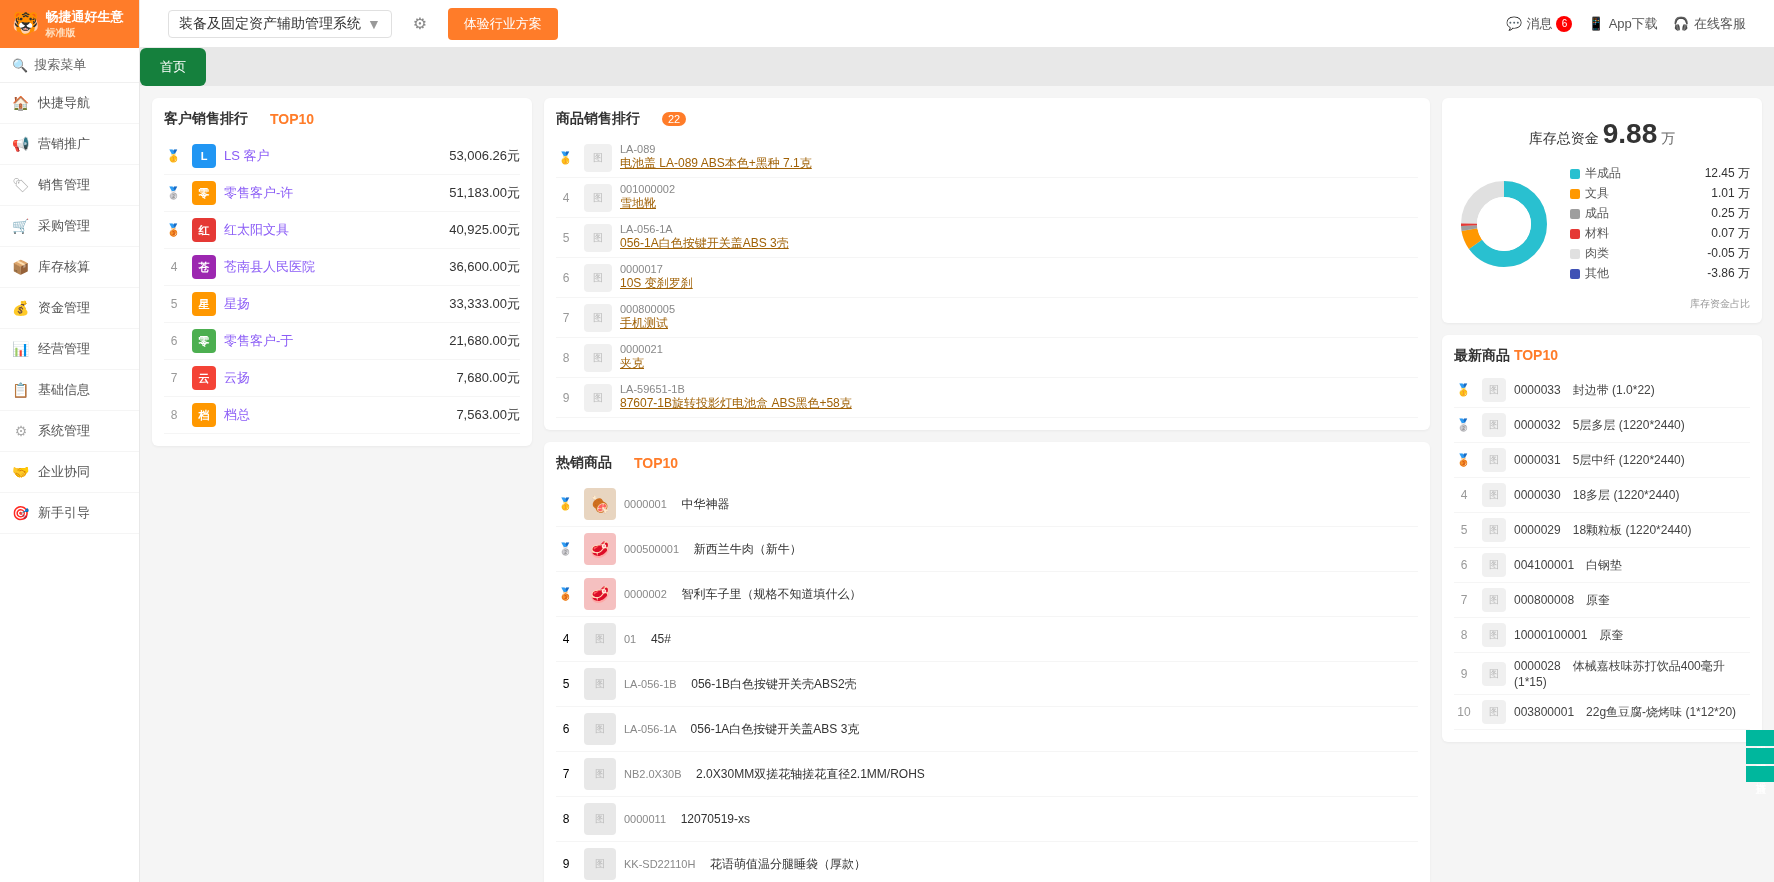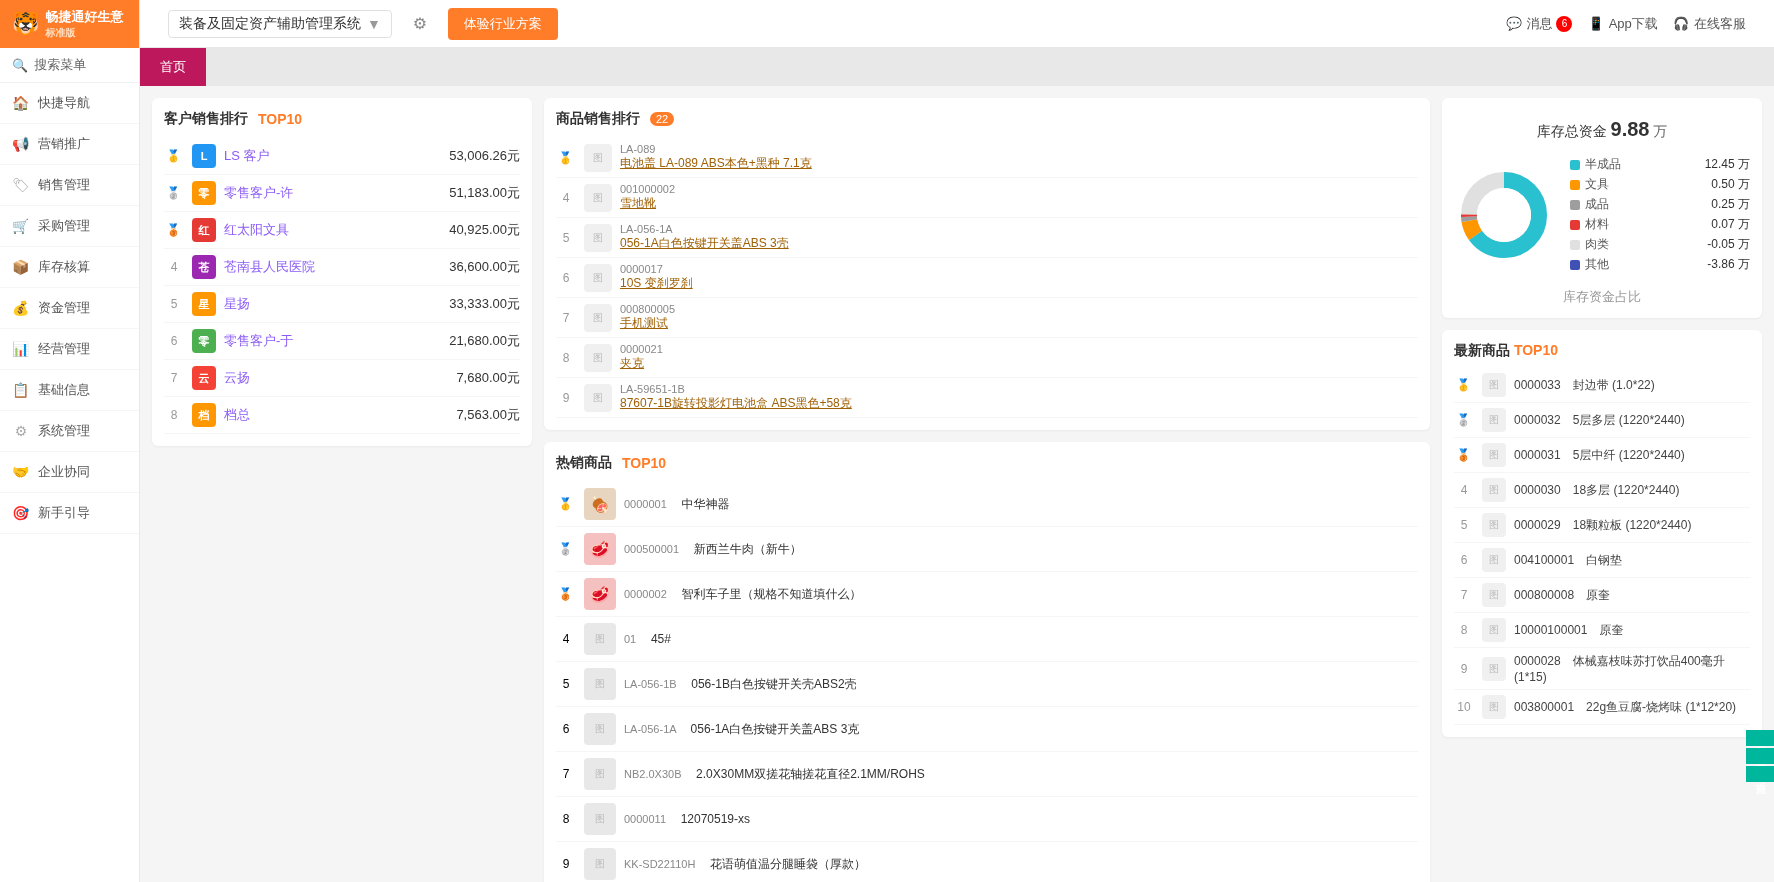--- a/index.html
+++ b/index.html
@@ -133,22 +133,23 @@
       flex-shrink: 0;
     }
     .content-tab {
       padding: 10px 20px;
       cursor: pointer;
       font-size: 13px;
       color: #555;
       background: #e8e8e8;
     }
     .content-tab.active {
-      background: #be185d;
+      background: #15803d;
       color: white;
+      border-radius: 6px;
     }
     
     
     .page-content {
       flex: 1;
       overflow-y: auto;
       background: #f5f5f5;
       padding: 12px;
       display: flex;
       gap: 12px;
@@ -165,21 +166,21 @@
       box-shadow: 0 1px 3px rgba(0,0,0,0.05);
     }
     
     .card-title {
       font-size: 14px;
       font-weight: bold;
       color: #333;
       margin-bottom: 10px;
       display: flex;
       align-items: center;
-      gap: 10px;
+      gap: 22px;
     }
     .card-title .top10 {
       color: #ff7c29;
       font-weight: bold;
     }
     
     
     .rank-table { width: 100%; }
     .rank-row {
       display: flex;
@@ -261,22 +262,22 @@
       align-items: center;
       justify-content: space-between;
       margin: 3px 0;
       font-size: 12px;
     }
     .legend-left { display: flex; align-items: center; gap: 5px; }
     .legend-dot { width: 10px; height: 10px; border-radius: 2px; flex-shrink: 0; }
     .legend-label { color: #555; }
     .legend-value { color: #333; font-weight: 500; }
     .inventory-caption {
-      text-align: center;
-      font-size: 13px;
+      text-align: right;
+      font-size: 10px;
       color: #999;
       margin-top: 4px;
     }
     .top10-title {
       font-size: 14px;
       font-weight: bold;
       color: #333;
       margin-bottom: 8px;
     }
     .top10-title span { color: #ff7c29; }
@@ -682,21 +683,21 @@
           </div>
         </div>
       </div>
     </div>
 
     <div class="right-panel">
 
       <div class="card inventory-card">
         <div class="inventory-total">
           <span>库存总资金</span>
-          <span class="big-num" style="color:#333;font-size:20px;font-weight:bold;">9.88</span>
+          <span class="big-num" style="color:#333;font-size:28px;font-weight:bold;">9.88</span>
           <span class="unit">万</span>
         </div>
         <div class="inventory-chart-area">
           <div class="donut-chart">
             <svg viewBox="0 0 100 100">
 
               <circle cx="50" cy="50" r="35" fill="none" stroke="#e0e0e0" stroke-width="16"></circle>
 
               <circle cx="50" cy="50" r="35" fill="none" stroke="#29c0d0" stroke-width="16" stroke-dasharray="198 220" stroke-dashoffset="55" transform="rotate(-90 50 50)"></circle>
 
@@ -715,21 +716,21 @@
                 <div class="legend-dot" style="background:#29c0d0"></div>
                 <span class="legend-label">半成品</span>
               </div>
               <span class="legend-value">12.45 万</span>
             </div>
             <div class="legend-item">
               <div class="legend-left">
                 <div class="legend-dot" style="background:#ff9800"></div>
                 <span class="legend-label">文具</span>
               </div>
-              <span class="legend-value">0.50 万</span>
+              <span class="legend-value">1.01 万</span>
             </div>
             <div class="legend-item">
               <div class="legend-left">
                 <div class="legend-dot" style="background:#9e9e9e"></div>
                 <span class="legend-label">成品</span>
               </div>
               <span class="legend-value">0.25 万</span>
             </div>
             <div class="legend-item">
               <div class="legend-left">

